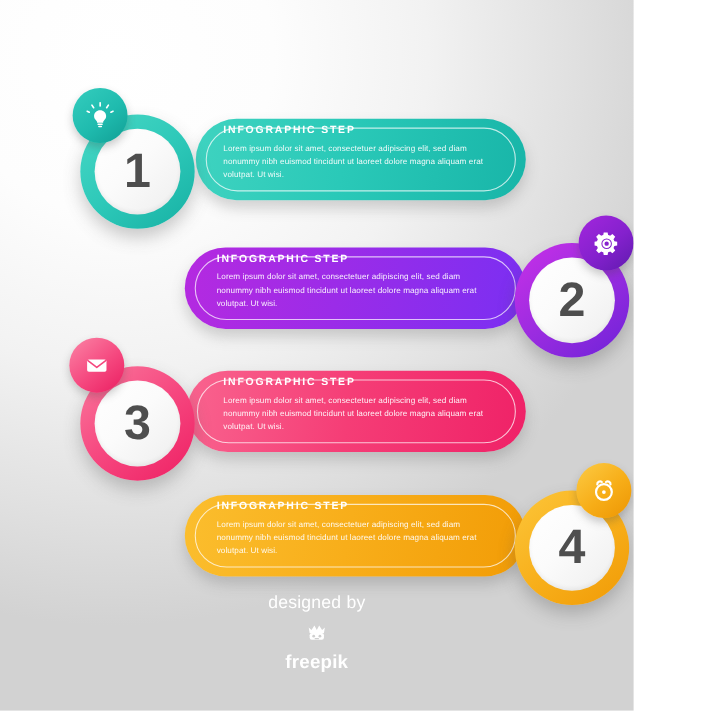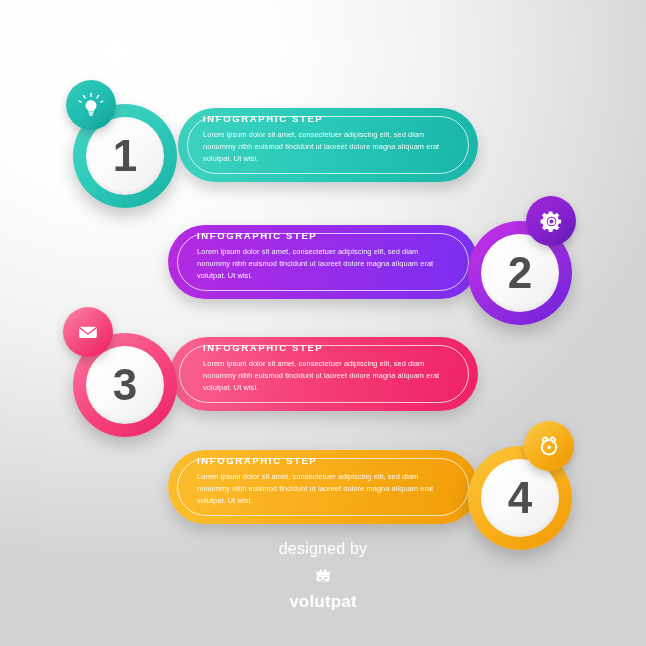--- a/index.html
+++ b/index.html
@@ -7,21 +7,21 @@
     padding: 0;
   }
   body {
     width: 646px;
     height: 646px;
     overflow: hidden;
     font-family: "Liberation Sans", sans-serif;
   }
   #canvas {
     position: relative;
-    width: 646px;
+    width: 576px;
     height: 646px;
     background:
       radial-gradient(ellipse 90% 80% at 18% 8%, #ffffff 0%, #fdfdfd 28%, #f2f2f2 55%, #e2e2e2 78%, #d2d2d2 100%);
     overflow: hidden;
   }
 
   
   .step {
     position: absolute;
     height: 96px;
@@ -266,16 +266,16 @@
     <span class="fp-text">designed by</span>
     <span style="display:flex;align-items:center;">
       <svg width="20" height="20" viewBox="0 0 24 24" aria-hidden="true">
         <path fill="#ffffff" d="M3.2 6.6l3.0 2.6L9.4 4.4l2.6 4.8 2.6-4.8 3.2 4.8 3.0-2.6-1.0 6.0H4.2z"></path>
         <rect x="4.2" y="12.6" width="15.6" height="7.2" rx="2.4" fill="#ffffff"></rect>
         <circle cx="8.6" cy="16.0" r="1.5" fill="#cfcfcf"></circle>
         <circle cx="15.4" cy="16.0" r="1.5" fill="#cfcfcf"></circle>
         <rect x="9.6" y="18.1" width="4.8" height="1.3" rx="0.65" fill="#cfcfcf"></rect>
       </svg>
     </span>
-    <span class="fp-brand">volutpat</span>
+    <span class="fp-brand">freepik</span>
   </div>
 
 </div>
 
 </body></html>

